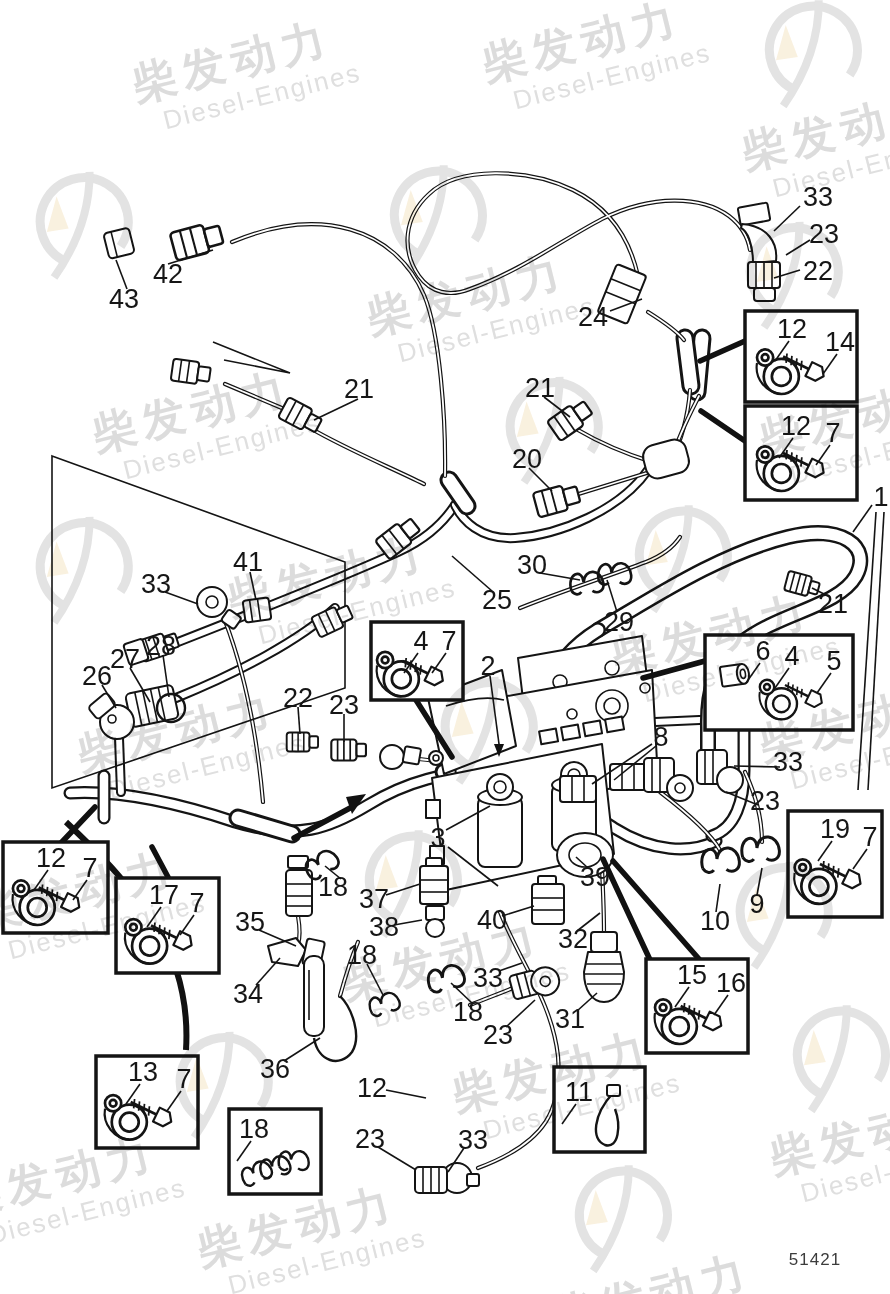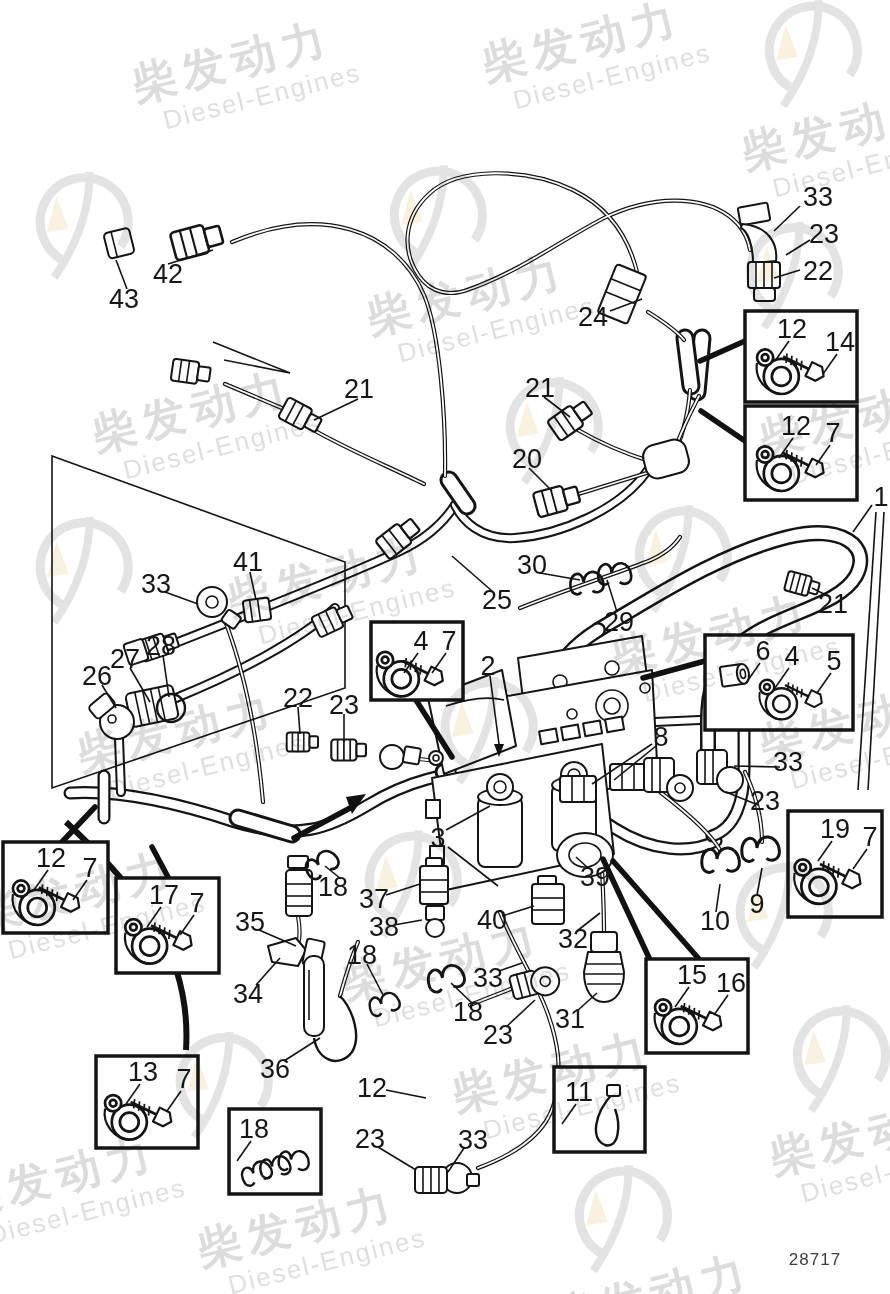--- a/index.html
+++ b/index.html
@@ -716,15 +716,15 @@
         </svg>
         <div class="cn">柴发动力</div>
         <div class="en">Diesel-Engines</div>
       </div>
       <div class="wm" style="left: 60px; top: 1190px;">
         <div class="cn">柴发动力</div>
         <div class="en">Diesel-Engines</div>
       </div>
     </div>
 
-<div class="dnum">28717</div>
+<div class="dnum">51421</div>
 
 </div>
 
 </body></html>

